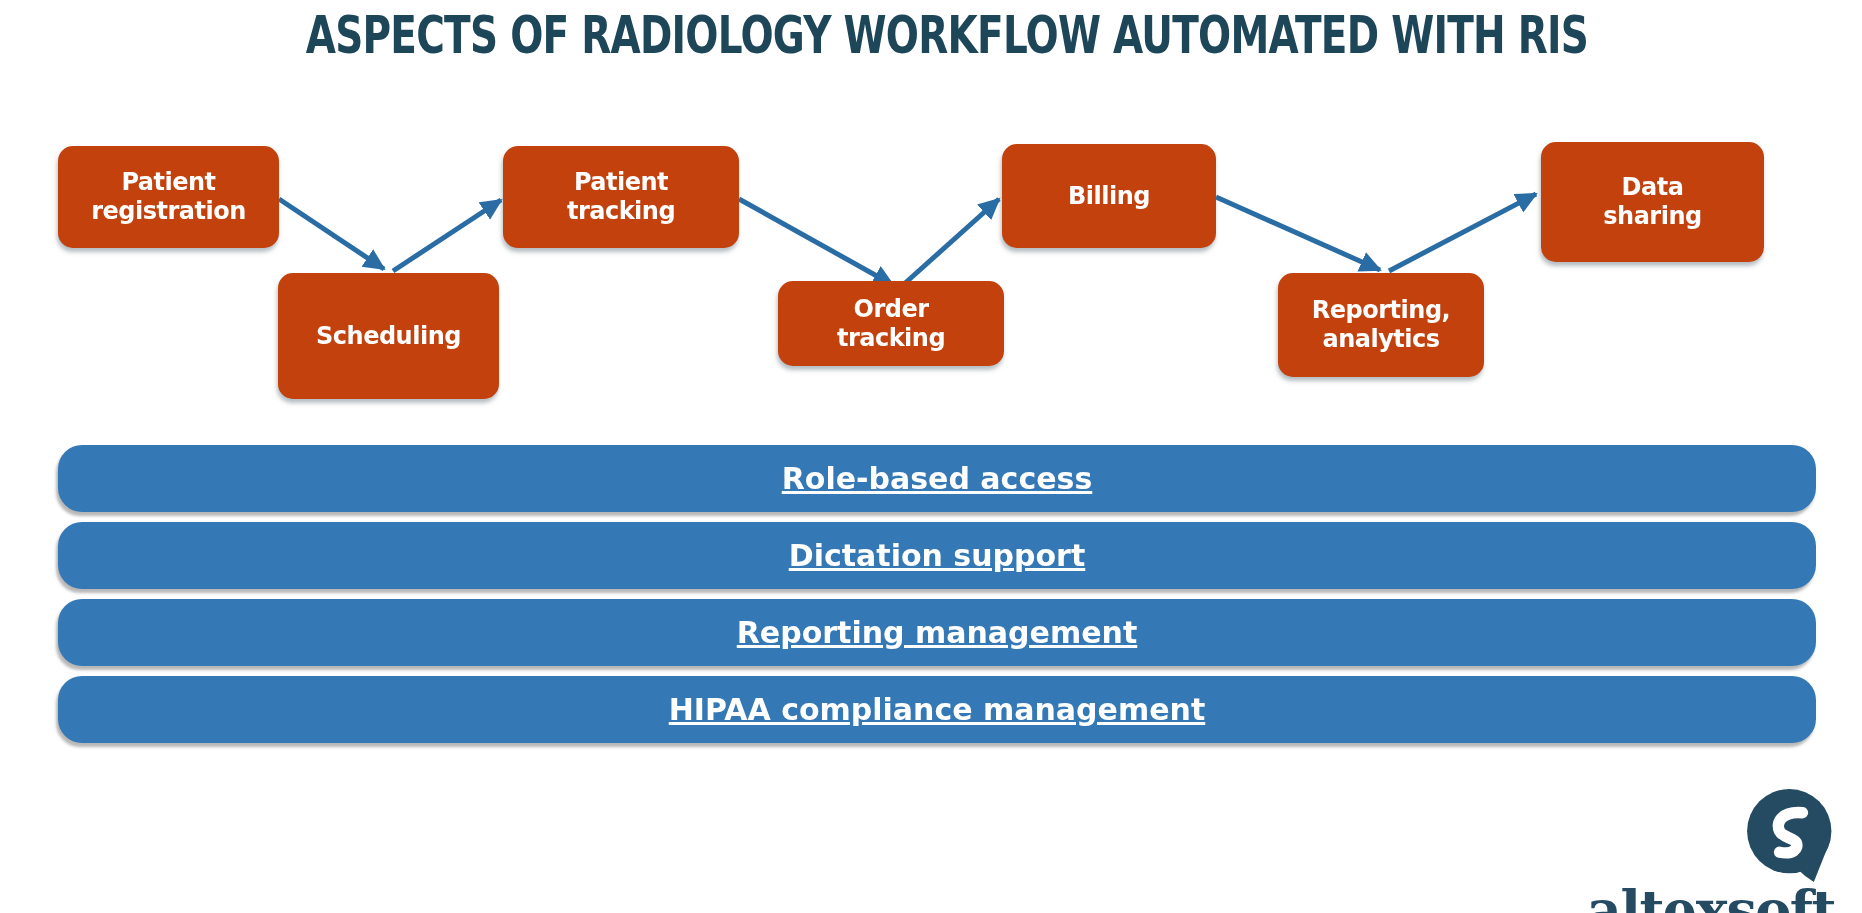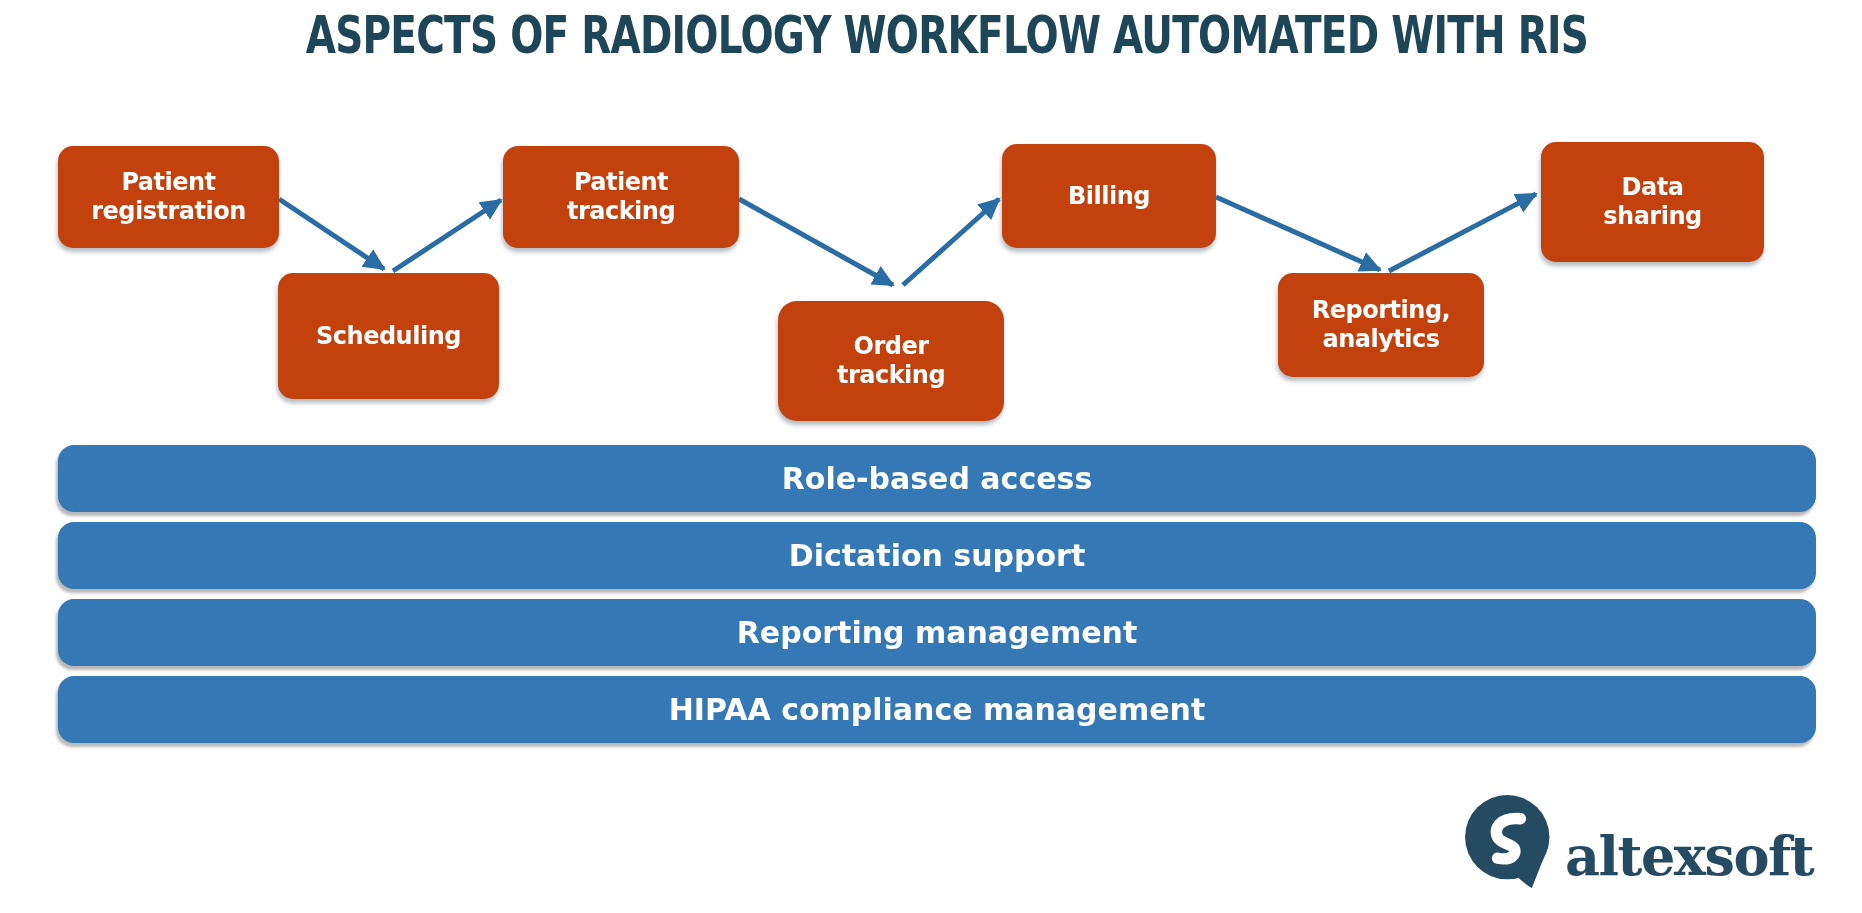--- a/index.html
+++ b/index.html
@@ -24,28 +24,29 @@
     display:flex;align-items:center;justify-content:center;text-align:center;
     font-weight:bold;font-size:24px;line-height:1.2;letter-spacing:-0.5px;
     white-space:pre-line;
     box-shadow:-1px 4px 4px rgba(110,125,135,0.5);
   }
 
   .arrows-layer{position:absolute;left:0;top:0;pointer-events:none;}
 
   .feature-bar{
     position:absolute;left:42px;width:1758px;height:67px;background:#3478B6;
-    border-radius:16px;color:#ffffff;font-weight:bold;font-size:30px;
+    border-radius:24px;color:#ffffff;font-weight:bold;font-size:30px;
     display:flex;align-items:center;justify-content:center;
     box-shadow:-2px 4px 3px rgba(125,125,125,0.55);
+    text-decoration:underline;
   }
 
   .logo{
     position:absolute;left:1449px;top:789px;width:370px;height:100px;
-    display:flex;align-items:flex-end;
+    display:flex;align-items:flex-end;flex-direction:column;
   }
   .logo-mark{display:block;flex:0 0 auto;}
   .logo-text{
     font-family:"DejaVu Serif", serif;font-weight:bold;font-size:54px;
     color:#254B63;letter-spacing:-1.5px;line-height:1;margin:0 0 6px 12px;
     white-space:nowrap;
   }
 </style>
 </head>
 <body>
@@ -71,21 +72,21 @@
   </svg>
 
   <div class="flow-node" style="left:42px;top:146px;width:221px;height:102px;">Patient
 registration</div>
 
   <div class="flow-node" style="left:262px;top:273px;width:221px;height:126px;text-align:center;">Scheduling</div>
 
   <div class="flow-node" style="left:487px;top:146px;width:236px;height:102px;">Patient
 tracking</div>
 
-  <div class="flow-node" style="left:762px;top:301px;width:226px;height:120px;border-radius:19px;">Order
+  <div class="flow-node" style="left:762px;top:281px;width:226px;height:85px;">Order
 tracking</div>
 
   <div class="flow-node" style="left:986px;top:144px;width:214px;height:104px;">Billing</div>
 
   <div class="flow-node" style="left:1262px;top:273px;width:206px;height:104px;">Reporting,
 analytics</div>
 
   <div class="flow-node" style="left:1525px;top:142px;width:223px;height:120px;">Data
 sharing</div>
 

